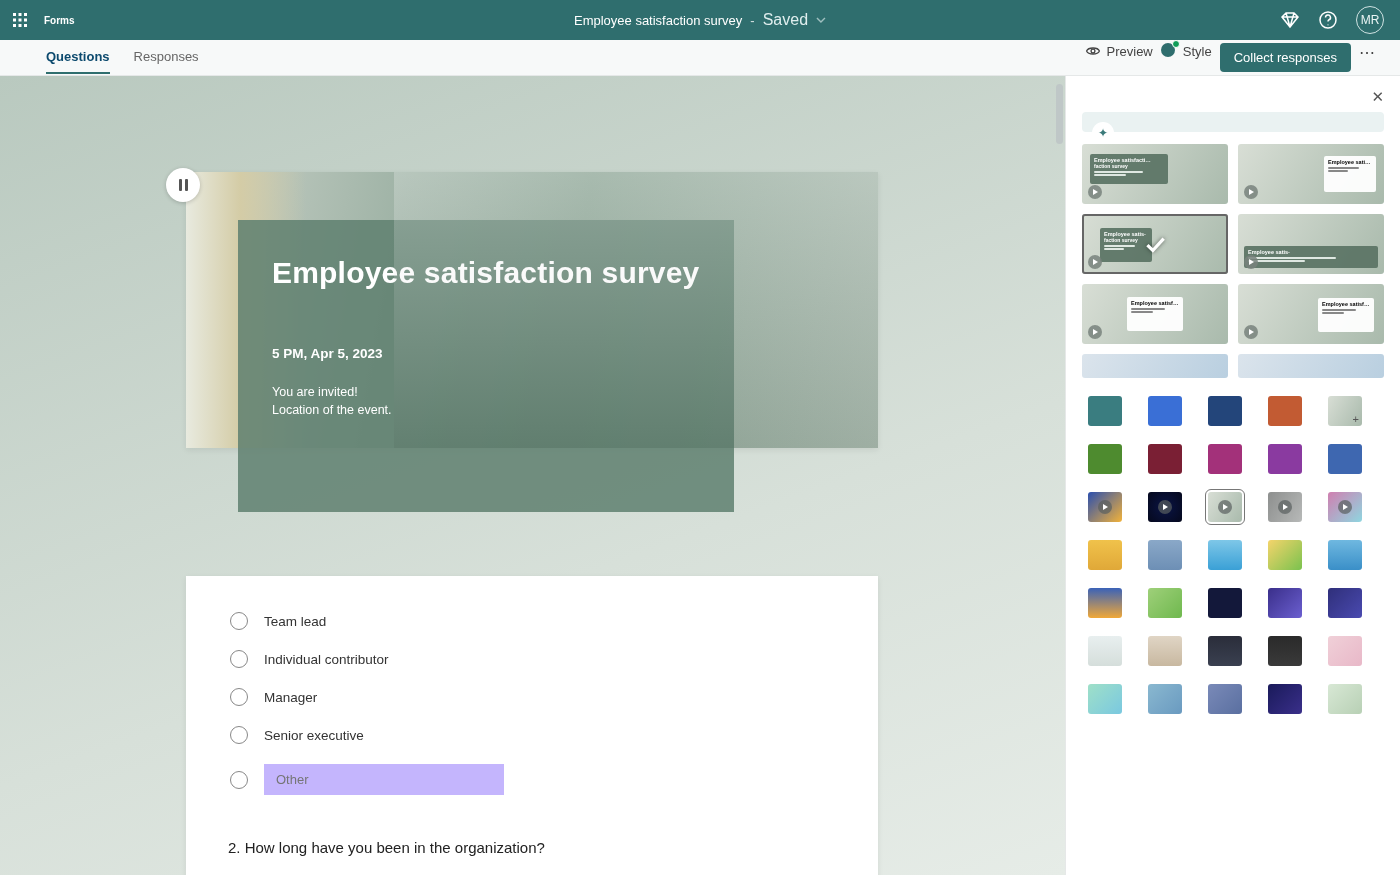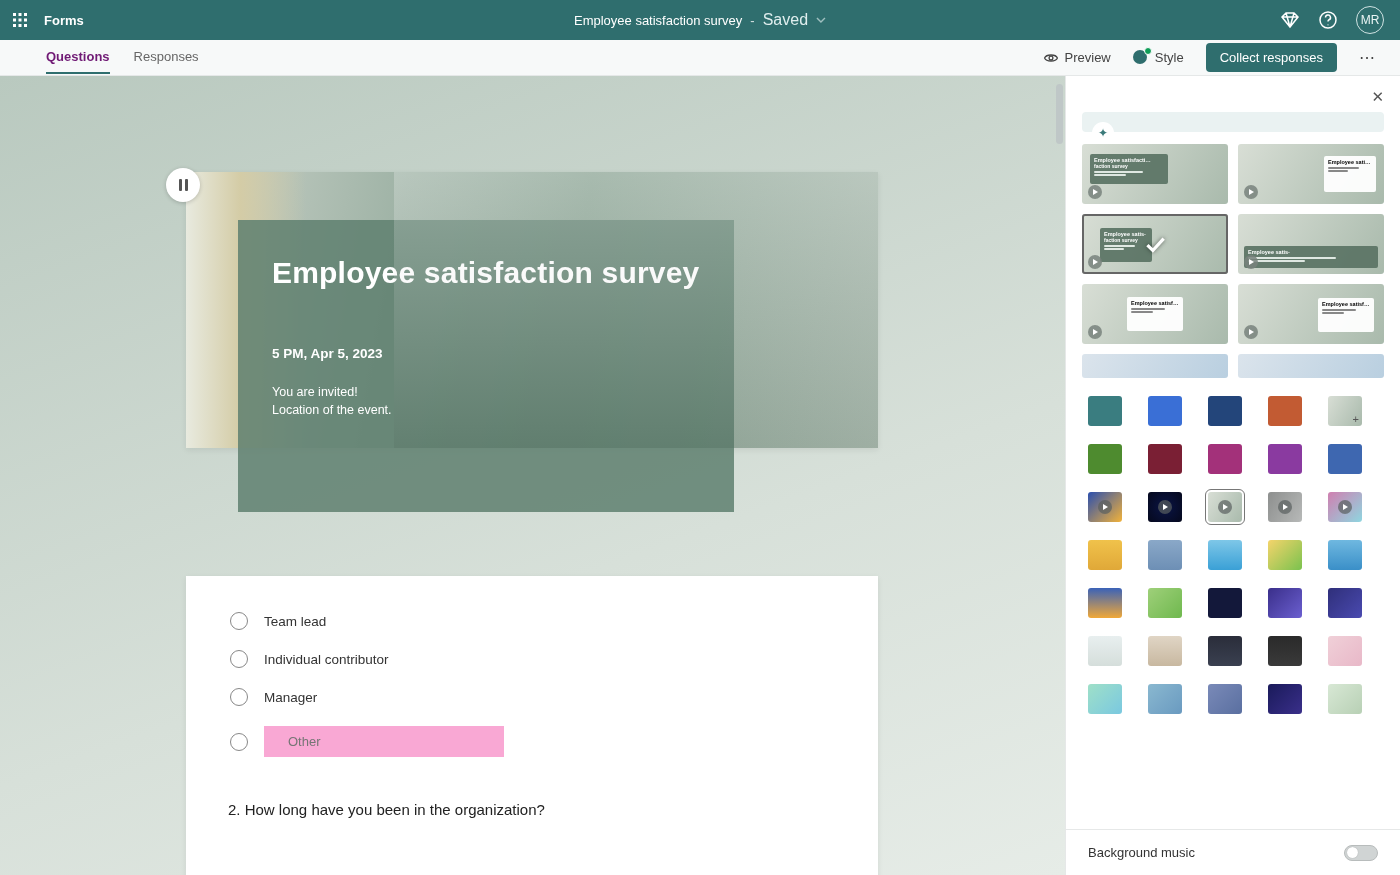--- a/index.html
+++ b/index.html
@@ -2,36 +2,36 @@
 <html><head>
 <meta charset="utf-8">
 <style>
   * { box-sizing: border-box; margin:0; padding:0; font-family: "Segoe UI", Arial, sans-serif; }
   html,body{width:1400px;height:875px;overflow:hidden;background:#fff;}
 
   
   .titlebar{height:40px;background:#2f6e6e;color:#fff;display:flex;align-items:center;position:relative;}
   .waffle{width:40px;height:40px;display:flex;align-items:center;justify-content:center;cursor:pointer;}
   .waffle svg{width:16px;height:16px;fill:#fff;}
-  .app-name{font-size:13px;font-weight:600;margin-left:4px;}
+  .app-name{font-size:10px;font-weight:600;margin-left:4px;}
   .title-center{position:absolute;left:50%;transform:translateX(-50%);display:flex;align-items:center;gap:8px;font-size:13px;}
   .title-center .sep{opacity:.8;}
   .title-center .saved{color:#e0eeee;font-size:16px;}
   .title-center .chev{opacity:.7;}
   .title-right{margin-left:auto;display:flex;align-items:center;gap:18px;padding-right:16px;}
   .title-right .iconbtn{width:20px;height:20px;display:flex;align-items:center;justify-content:center;cursor:pointer;}
   .title-right svg{stroke:#fff;fill:none;stroke-width:1.5;}
   .avatar{width:28px;height:28px;border-radius:50%;border:1px solid #cfe2e2;display:flex;align-items:center;justify-content:center;font-size:12px;color:#eaf4f4;}
 
   
   .cmdbar{height:36px;background:#f7f9f9;border-bottom:1px solid #e5e8e8;display:flex;align-items:center;padding:0 24px 0 46px;font-size:13px;color:#555;}
   .tabs{display:flex;gap:24px;}
   .tab{padding:8px 0;cursor:pointer;color:#666;}
-  .tab.active{color:#701a75;border-bottom:2px solid #2f6e6e;font-weight:600;}
-  .cmd-right{margin-left:auto;display:flex;align-items:center;gap:22px;}
+  .tab.active{color:#0c4a6e;border-bottom:2px solid #2f6e6e;font-weight:600;}
+  .cmd-right{margin-left:auto;display:flex;align-items:flex-start;gap:8px;}
   .cmd-item{display:flex;align-items:center;gap:6px;cursor:pointer;color:#444;}
   .cmd-item svg{width:16px;height:16px;stroke:#444;fill:none;stroke-width:1.6;}
   .style-icon{position:relative;width:16px;height:16px;}
   .style-icon .circ{width:14px;height:14px;border-radius:50%;background:#2f6e6e;display:block;}
   .style-icon .dot{position:absolute;top:-3px;right:-3px;width:8px;height:8px;border-radius:50%;background:#0f9d58;border:1.5px solid #fff;}
   .collect-btn{background:#2f6e6e;color:#fff;padding:7px 14px;border-radius:4px;font-size:13px;cursor:pointer;}
   .more-btn{cursor:pointer;color:#444;font-size:16px;letter-spacing:1px;}
 
   
   .workspace{position:absolute;top:76px;left:0;right:0;bottom:0;display:flex;}
@@ -51,21 +51,21 @@
   .hero-title{font-size:30px;font-weight:600;letter-spacing:.2px;}
   .hero-date{font-size:13.5px;margin-top:56px;font-weight:600;}
   .hero-desc{font-size:12.5px;margin-top:22px;line-height:1.45;}
 
   .questions-card{position:absolute;left:186px;top:500px;width:692px;background:#fff;box-shadow:0 2px 6px rgba(0,0,0,.08);padding:26px 42px 40px;}
   .q{margin-bottom:34px;}
   .q-title{font-size:15px;color:#222;margin-bottom:18px;}
   .opt{display:flex;align-items:center;gap:16px;padding:10px 2px;}
   .radio{width:18px;height:18px;border:1.5px solid #888;border-radius:50%;flex-shrink:0;}
   .opt-label{font-size:13.5px;color:#333;}
-  .other-input{background:#f9a8d4;border:none;padding:8px 24px;font-size:13px;width:240px;color:#666;}
+  .other-input{background:#c4b5fd;border:none;padding:8px 12px;font-size:13px;width:240px;color:#666;}
 
   
   .style-panel{width:335px;background:#fff;border-left:1px solid #e6e8e8;position:relative;overflow:hidden;}
   .panel-close{position:absolute;top:12px;right:16px;cursor:pointer;color:#555;font-size:15px;}
   .ai-banner{margin:36px 16px 12px;background:#eaf2f2;border-radius:4px;padding:10px 10px 10px 40px;font-size:11.5px;color:#3a7a7a;line-height:1.35;position:relative;}
   .ai-banner .spark{position:absolute;left:10px;top:10px;width:22px;height:22px;border-radius:50%;background:#fff;display:flex;align-items:center;justify-content:center;font-size:12px;}
 
   .theme-grid{display:grid;grid-template-columns:1fr 1fr;gap:10px;padding:0 16px 10px;}
   .theme-card{height:60px;border-radius:3px;position:relative;overflow:hidden;cursor:pointer;background:linear-gradient(120deg,#d8ded5,#a9baac);}
   .theme-card.selected{outline:2px solid #666;outline-offset:-2px;}
@@ -191,20 +191,24 @@
             <span class="radio"></span>
             <span class="opt-label">Team lead</span>
           </div>
         <div class="opt">
             <span class="radio"></span>
             <span class="opt-label">Individual contributor</span>
           </div>
         <div class="opt">
             <span class="radio"></span>
             <span class="opt-label">Manager</span>
+          </div>
+        <div class="opt">
+            <span class="radio"></span>
+            <span class="opt-label">Senior executive</span>
           </div>
         <div class="opt">
             <span class="radio"></span>
             <input class="other-input" placeholder="Other" style="">
           </div>
       </div>
       <div class="q">
         <div class="q-title">2. How long have you been in the organization?</div>
       </div>
     </div>
@@ -320,18 +324,14 @@
         <div class="swatch" style="background: linear-gradient(rgb(42, 45, 58), rgb(58, 64, 80));"></div>
         <div class="swatch" style="background: linear-gradient(rgb(42, 42, 42), rgb(58, 58, 58));"></div>
         <div class="swatch" style="background: linear-gradient(135deg, rgb(240, 208, 216), rgb(232, 184, 200));"></div>
         <div class="swatch" style="background: linear-gradient(135deg, rgb(159, 224, 200), rgb(122, 200, 224));"></div>
         <div class="swatch" style="background: linear-gradient(135deg, rgb(138, 184, 208), rgb(106, 154, 192));"></div>
         <div class="swatch" style="background: linear-gradient(135deg, rgb(122, 138, 184), rgb(90, 111, 160));"></div>
         <div class="swatch" style="background: linear-gradient(135deg, rgb(26, 26, 90), rgb(58, 47, 138));"></div>
         <div class="swatch" style="background: linear-gradient(135deg, rgb(216, 232, 213), rgb(184, 208, 181));"></div>
       </div>
 
-    <div class="music-row">
-      <span>Background music</span>
-      <div class="toggle"></div>
-    </div>
   </div>
 </div>
 
 </body></html>

